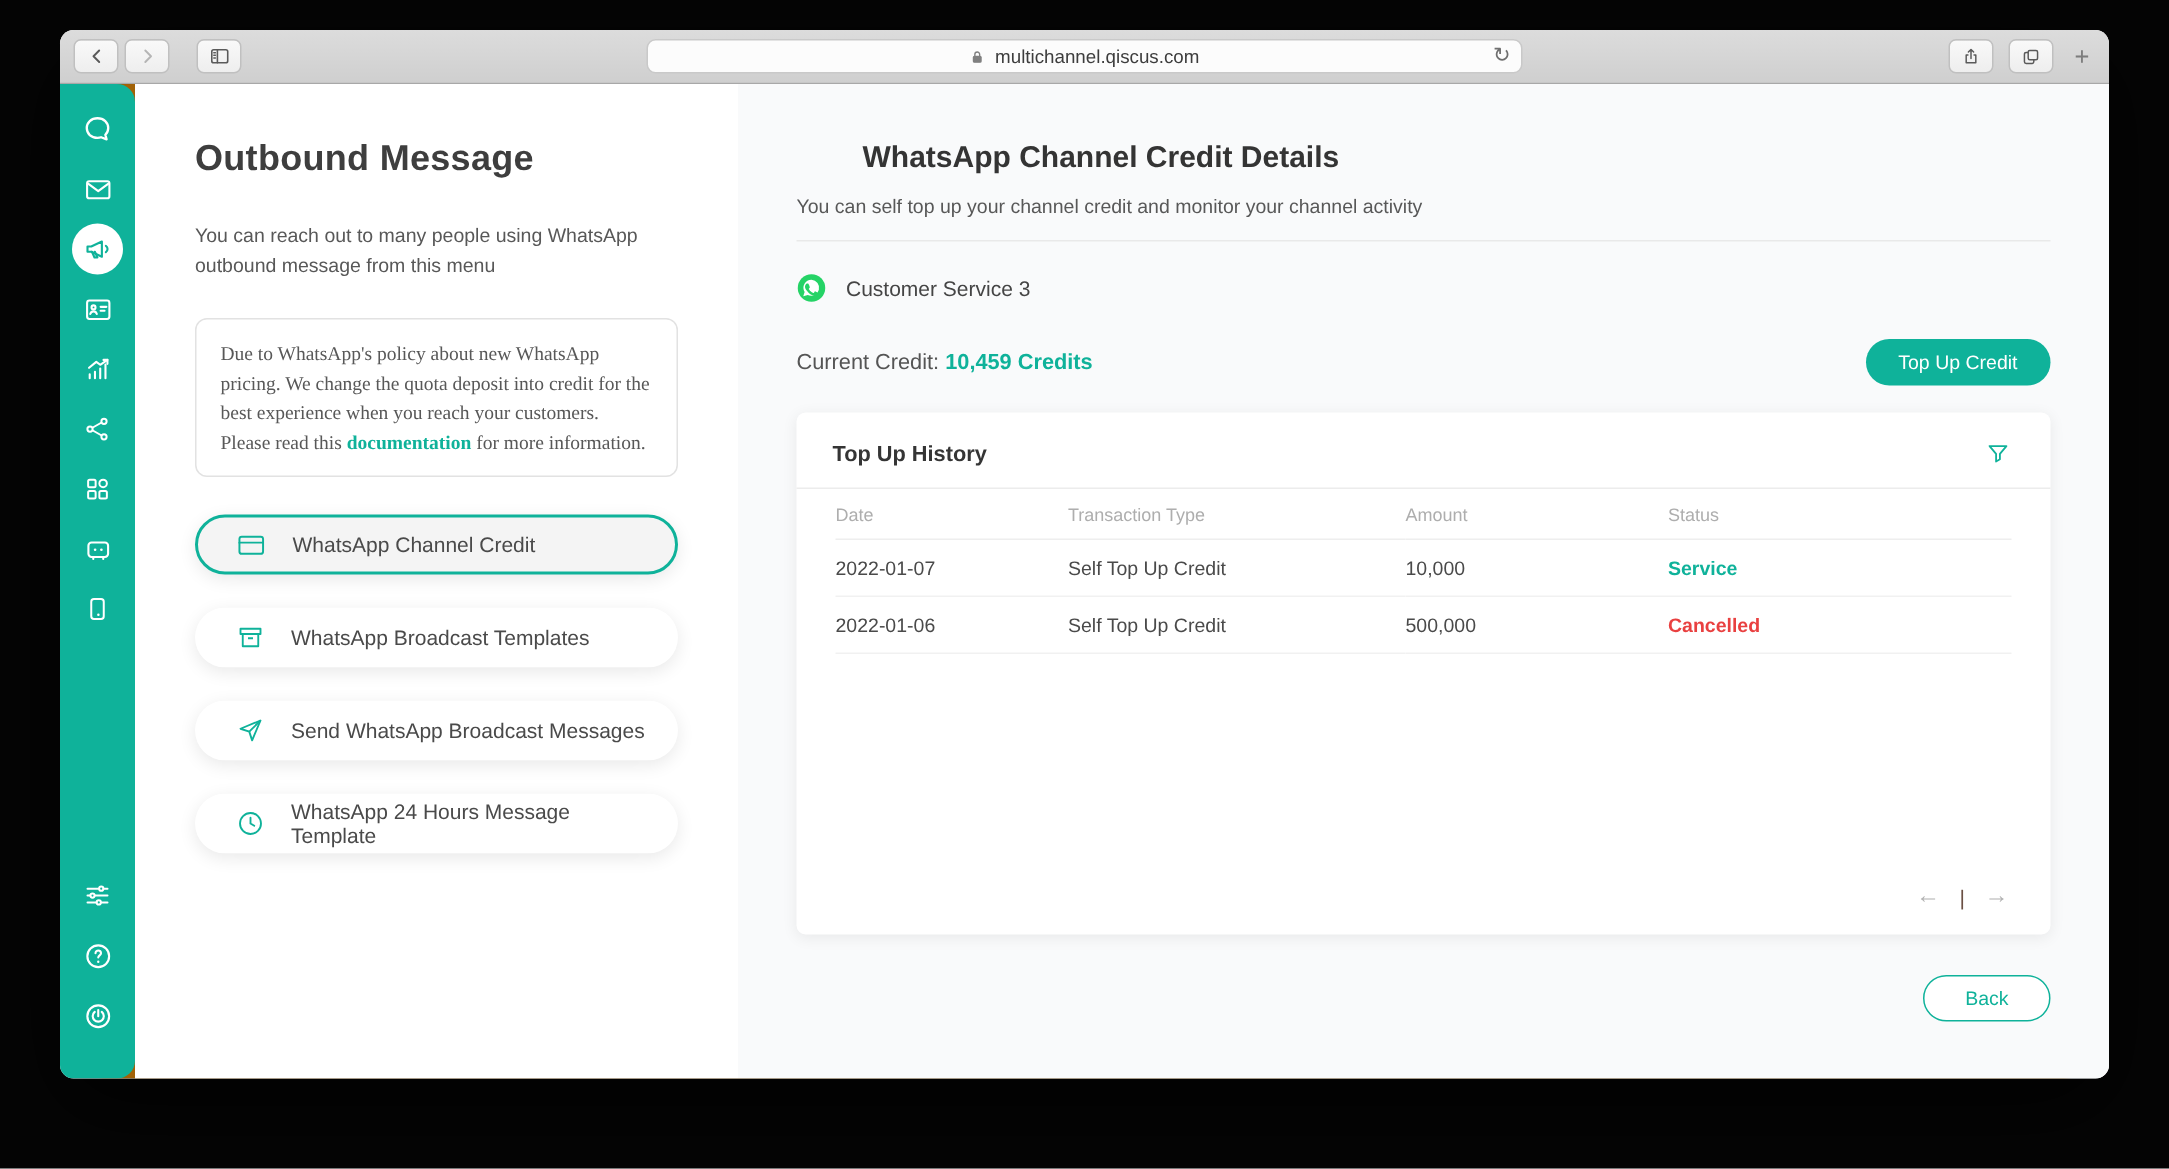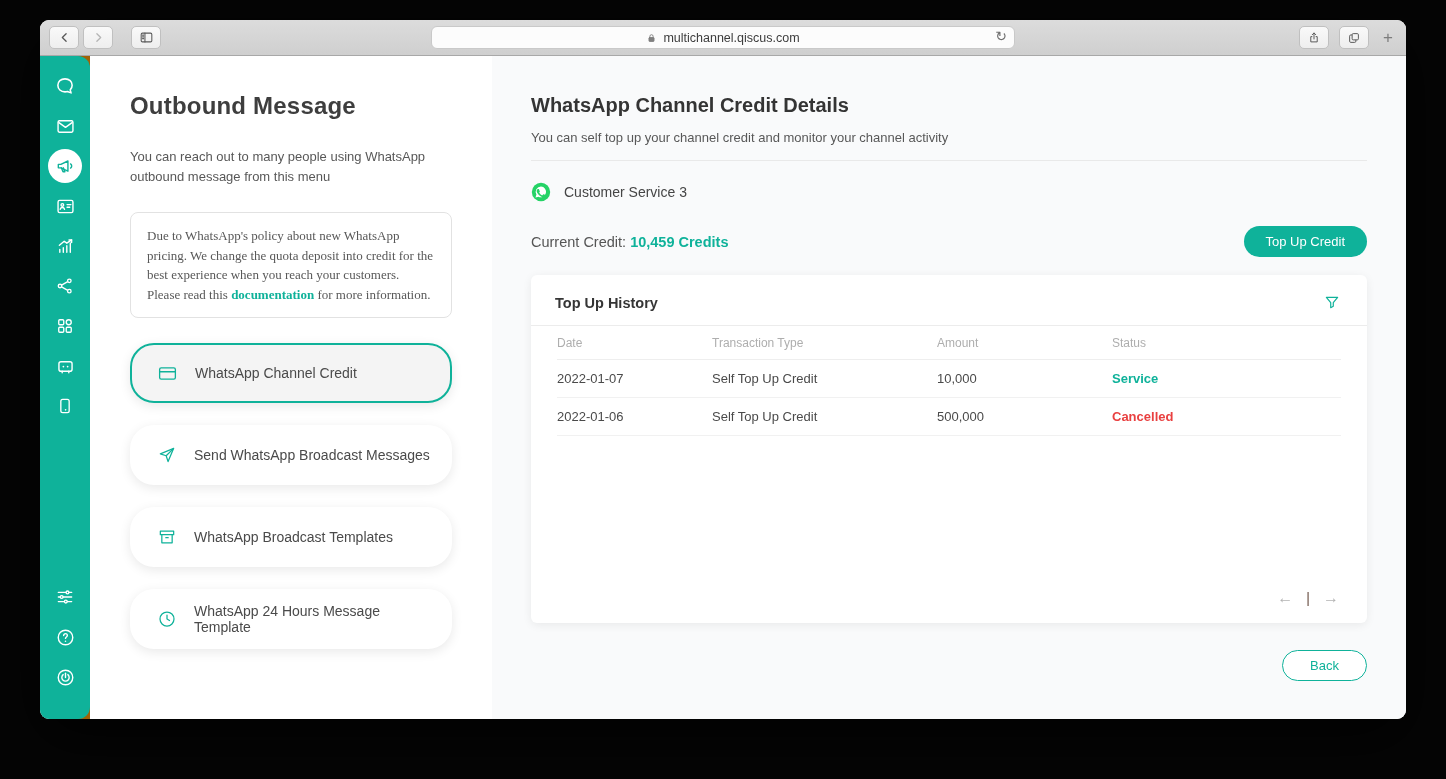--- a/index.html
+++ b/index.html
@@ -70,30 +70,30 @@
   .panel{width:402px;background:#fff;padding:36px 40px 0 40px;flex-shrink:0;}
   .panel h1{font-size:24px;font-weight:700;color:var(--ink);letter-spacing:.2px;}
   .panel .desc{margin-top:27px;font-size:13px;line-height:1.55;color:var(--body-text);}
   .notice{
     margin-top:25px;border:1px solid #e2e2e2;border-radius:8px;
     padding:13px 16px;font-size:13px;line-height:1.5;color:var(--body-text);background:#fff;font-family:Liberation Serif, serif;
   }
   .notice a{color:var(--brand);font-weight:700;text-decoration:none;cursor:pointer;}
   .menu{margin-top:25px;display:flex;flex-direction:column;gap:22px;}
   .pill{
-    height:60px;border-radius:24px;background:#fff;
+    height:40px;border-radius:24px;background:#fff;
     box-shadow:0 3px 12px rgba(0,0,0,.09);
     display:flex;align-items:center;gap:17px;padding:0 20px 0 25px;
     font-size:14px;color:#4a4a4a;cursor:pointer;border:2px solid transparent;
   }
   .pill .mi{color:var(--brand);display:flex;}
   .pill.active{background:#f4f4f4;border-color:var(--brand);}
   
   .content{flex:1;background:#f9fafb;padding:38px 39px 0 39px;display:flex;flex-direction:column;}
-  .content h2{font-size:20px;font-weight:700;color:#343434;}
+  .content h2{font-size:20px;font-weight:700;color:#343434;margin-left:44px;}
   .content .sub{margin-top:13px;font-size:13px;color:var(--body-text);}
   .hr{border-bottom:1px solid #e9e9e9;margin-top:15px;}
   .channel-row{margin-top:21px;display:flex;align-items:center;gap:13px;font-size:14px;color:#454545;}
   .credit-row{margin-top:24px;display:flex;align-items:center;justify-content:space-between;}
   .credit-label{font-size:14.5px;color:#555;}
   .credit-value{color:var(--brand);font-weight:700;}
   .btn-topup{
     background:var(--brand);color:#fff;font-size:13px;border:none;border-radius:16px;
     padding:8px 22px;cursor:pointer;font-family:inherit;
   }
@@ -319,35 +319,35 @@
             <svg width="21" height="21" viewBox="0 0 24 24" fill="none" stroke="currentColor" stroke-width="1.5" stroke-linecap="round">
                 <rect x="3" y="5.5" width="18" height="13" rx="1.8"></rect>
                 <path d="M3 10h18"></path>
               </svg>
           </span>
           <span>WhatsApp Channel Credit</span>
         </div>
         <div class="pill">
           <span class="mi">
             <svg width="20" height="20" viewBox="0 0 24 24" fill="none" stroke="currentColor" stroke-width="1.5" stroke-linejoin="round">
-                <path d="M20 4 4 10.6l7 2.3 2.3 7L20 4z"></path>
-                <path d="M11 12.9 20 4"></path>
-              </svg>
-          </span>
-          <span>Send WhatsApp Broadcast Messages</span>
-        </div>
-        <div class="pill">
-          <span class="mi">
-            <svg width="20" height="20" viewBox="0 0 24 24" fill="none" stroke="currentColor" stroke-width="1.5" stroke-linejoin="round">
                 <path d="M4 5h16v4.2H4z"></path>
                 <path d="M5.8 9.2V19h12.4V9.2"></path>
                 <path d="M10 12.6h4"></path>
               </svg>
           </span>
           <span>WhatsApp Broadcast Templates</span>
+        </div>
+        <div class="pill">
+          <span class="mi">
+            <svg width="20" height="20" viewBox="0 0 24 24" fill="none" stroke="currentColor" stroke-width="1.5" stroke-linejoin="round">
+                <path d="M20 4 4 10.6l7 2.3 2.3 7L20 4z"></path>
+                <path d="M11 12.9 20 4"></path>
+              </svg>
+          </span>
+          <span>Send WhatsApp Broadcast Messages</span>
         </div>
         <div class="pill">
           <span class="mi">
             <svg width="20" height="20" viewBox="0 0 24 24" fill="none" stroke="currentColor" stroke-width="1.5" stroke-linecap="round">
                 <circle cx="12" cy="12" r="8.4"></circle>
                 <path d="M12 7.4V12l3 1.8"></path>
               </svg>
           </span>
           <span>WhatsApp 24 Hours Message Template</span>
         </div>

